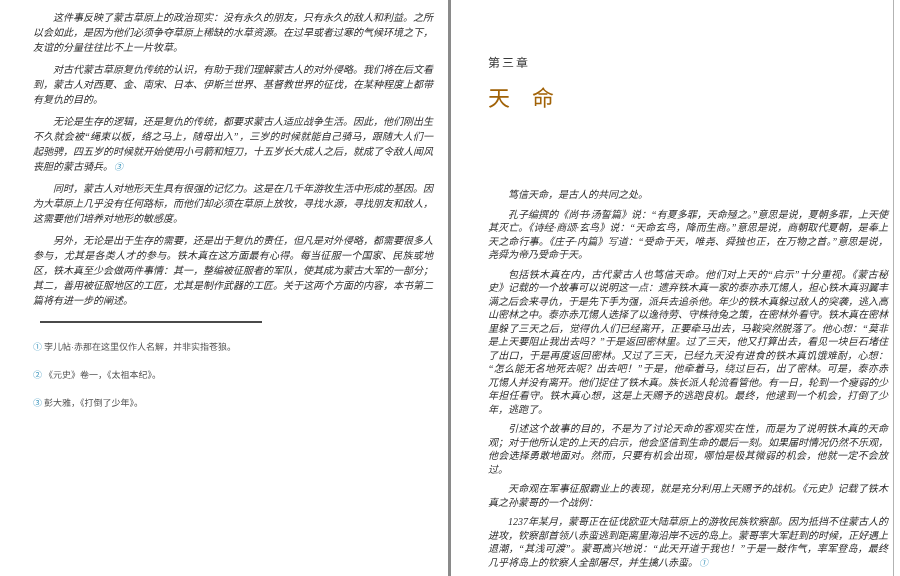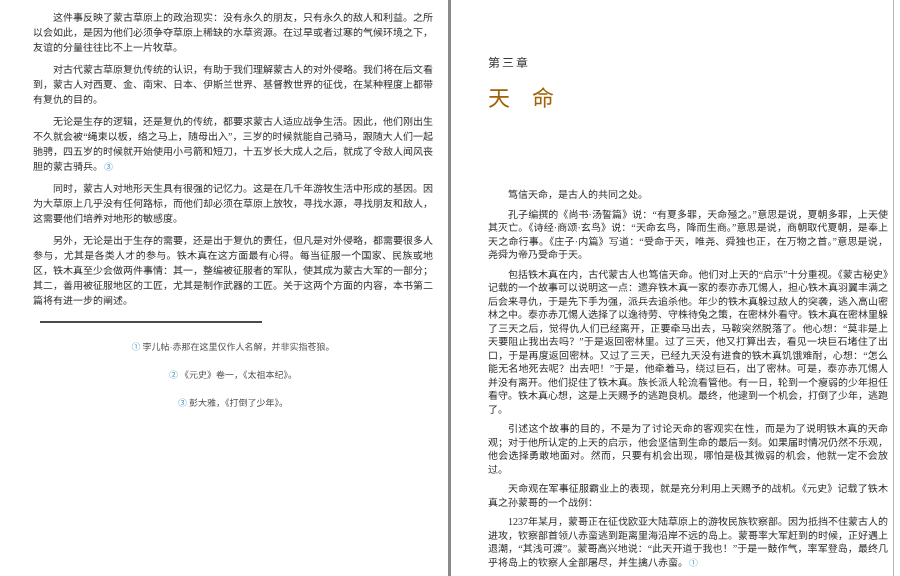--- a/index.html
+++ b/index.html
@@ -12,26 +12,26 @@
   html,body{margin:0;padding:0;}
   body{
     width:900px;height:576px;position:relative;overflow:hidden;
     background:#ffffff;
     font-family:"Liberation Serif","DejaVu Serif",serif;
     color:var(--text);
   }
   .page{position:absolute;}
   .page-left{left:33px;top:10px;width:400px;}
   .page-right{left:488px;top:56px;width:400px;}
-  .para{margin:0 0 6px 0;text-indent:2em;text-align:justify;}
+  .para{margin:0 0 6px 0;text-indent:2em;text-align:justify;font-style:italic;}
   .page-left .para{font-size:10px;line-height:15px;}
   .page-right .para{font-size:10px;line-height:13.5px;margin-bottom:5px;}
   .note-ref{color:var(--note_marker);font-size:9px;margin-left:1px;}
   .fn-rule{border:none;border-top:2px solid #4a4a4a;width:222px;margin:12px 0 18px 7px;}
-  .footnotes{margin:0;text-align:center;}
+  .footnotes{margin:0;}
   .fn{font-size:9px;line-height:12px;margin-bottom:16px;color:var(--footnote_text);}
   .fn-marker{color:var(--note_marker);margin-right:2px;}
   .chapter-label{font-size:12px;line-height:14px;color:#3a3a3a;letter-spacing:2px;}
   .chapter-title{font-size:22px;line-height:26px;font-weight:normal;margin:16px 0 0 0;color:#a16207;}
   .body-right{margin-top:76px;}
   .v-divider{position:absolute;left:448px;top:0;width:3px;height:576px;background:var(--divider);}
   .edge-right{position:absolute;left:893px;top:0;width:1px;height:576px;background:var(--border_right);}
 </style>
 </head>
 <body>

